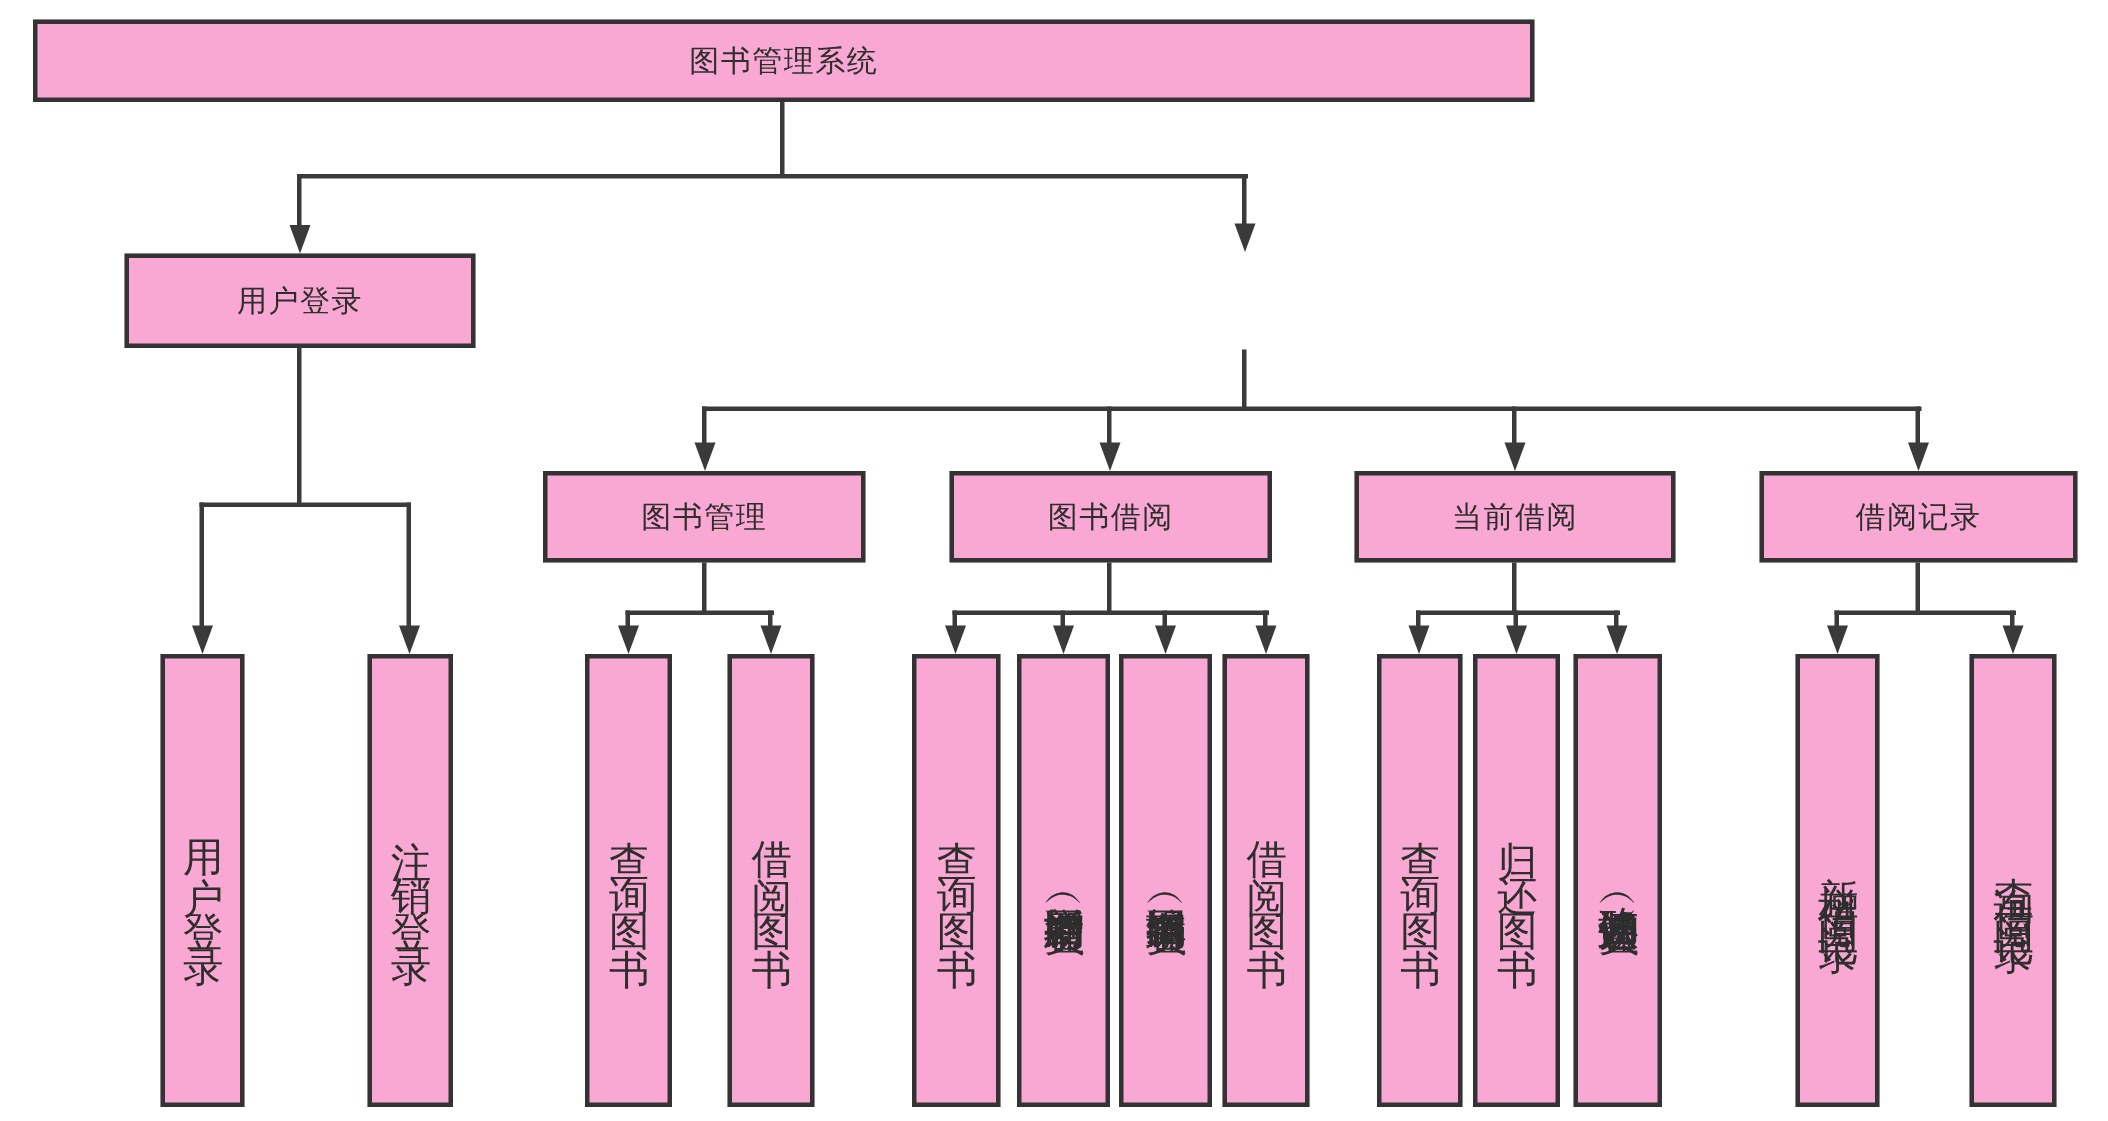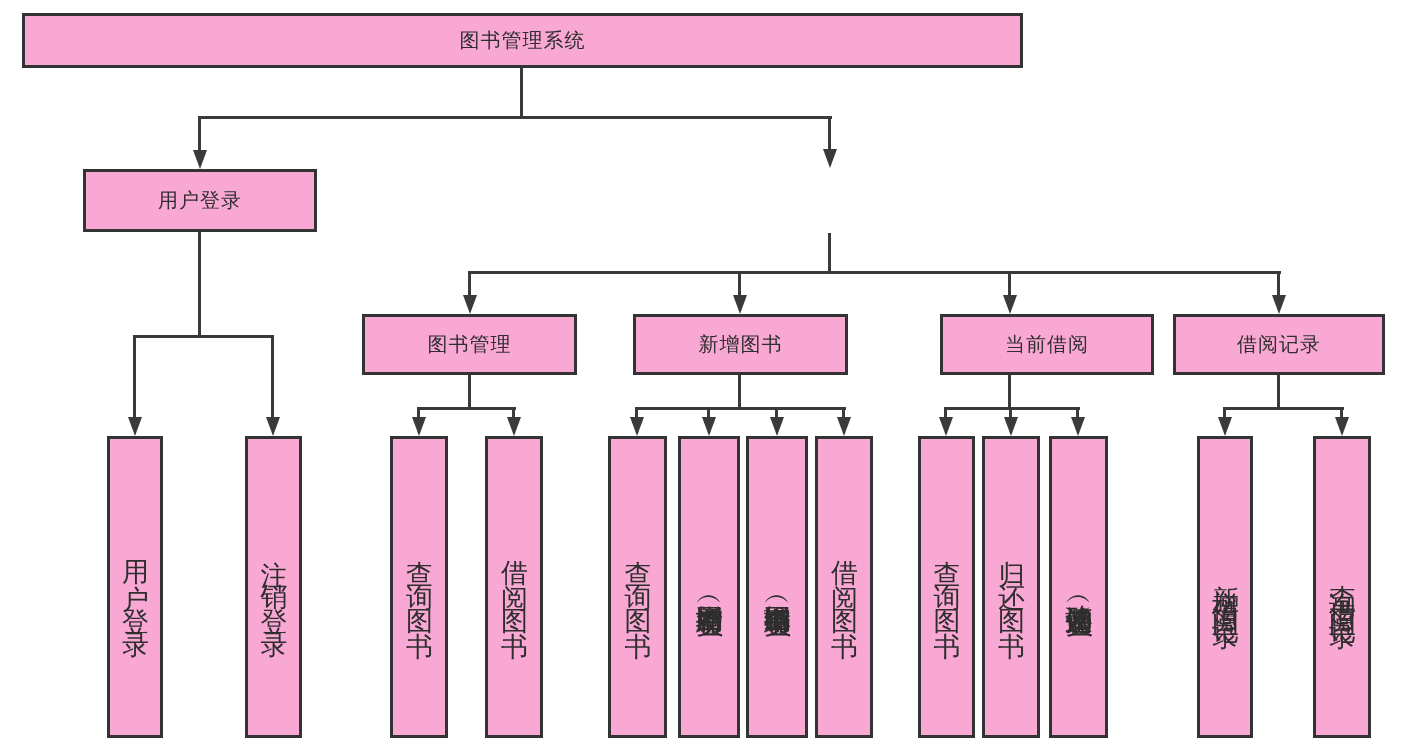--- a/index.html
+++ b/index.html
@@ -55,22 +55,22 @@
 </head>
 <body>
 
 <div class="canvas">
 
   <div class="node h-node" style="left:22px; top:13px; width:1001px; height:55px;">图书管理系统</div>
 
   <div class="node h-node" style="left:83px; top:169px; width:234px; height:63px;">用户登录</div>
 
   <div class="node h-node" style="left:362px; top:314px; width:215px; height:61px;">图书管理</div>
-  <div class="node h-node" style="left:633px; top:314px; width:215px; height:61px;">新增图书</div>
-  <div class="node h-node" style="left:903px; top:314px; width:214px; height:61px;margin-left:37px;">当前借阅</div>
+  <div class="node h-node" style="left:633px; top:314px; width:215px; height:61px;">图书借阅</div>
+  <div class="node h-node" style="left:903px; top:314px; width:214px; height:61px;">当前借阅</div>
   <div class="node h-node" style="left:1173px; top:314px; width:212px; height:61px;">借阅记录</div>
 
   <div class="node v-node ls-wide" style="left:107px; top:436px; width:56px; height:302px;">用户登录</div>
   <div class="node v-node ls-wide" style="left:245px; top:436px; width:57px; height:302px;">注销登录</div>
 
   <div class="node v-node ls-wide" style="left:390px; top:436px; width:58px; height:302px;">查询图书</div>
   <div class="node v-node ls-wide" style="left:485px; top:436px; width:58px; height:302px;">借阅图书</div>
 
   <div class="node v-node ls-wide" style="left:608px; top:436px; width:59px; height:302px;">查询图书</div>
   <div class="node v-node ls-tight" style="left:678px; top:436px; width:62px; height:302px;">新增图书（管理员）</div>

